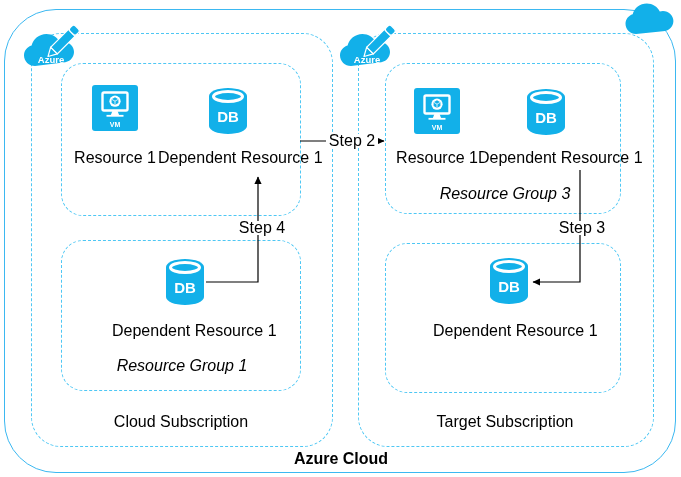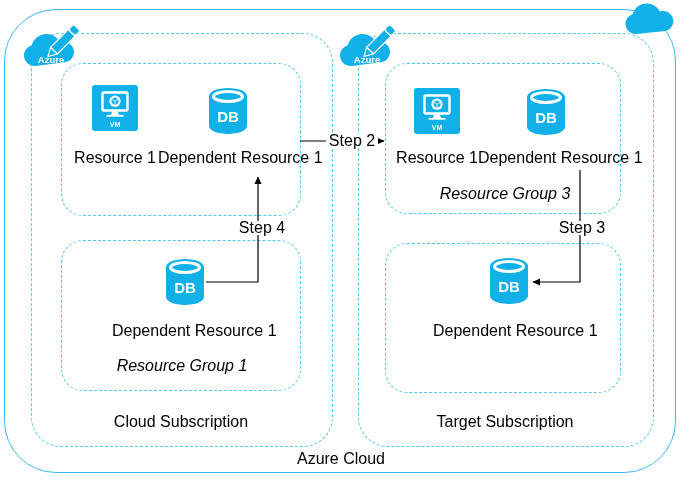--- a/index.html
+++ b/index.html
@@ -129,15 +129,15 @@
       <use href="#sym-db"></use>
     </svg>
   <div class="lbl" style="left:433px;top:324px;width:140px;">Dependent Resource 1</div>
 
   <div class="lbl steplbl" style="left:235px;top:221px;width:50px;">Step 4</div>
   <div class="lbl steplbl" style="left:326px;top:134px;width:48px;">Step 2</div>
   <div class="lbl steplbl" style="left:556px;top:221px;width:48px;">Step 3</div>
 
   <div class="lbl" style="left:81px;top:415px;width:200px;">Cloud Subscription</div>
   <div class="lbl" style="left:405px;top:415px;width:200px;">Target Subscription</div>
-  <div class="lbl" style="left:276px;top:452px;width:130px;">Azure Cloud</div>
+  <div class="lbl" style="left:276px;top:452px;width:130px;font-weight:bold;">Azure Cloud</div>
 
 </div>
 
 </body></html>

